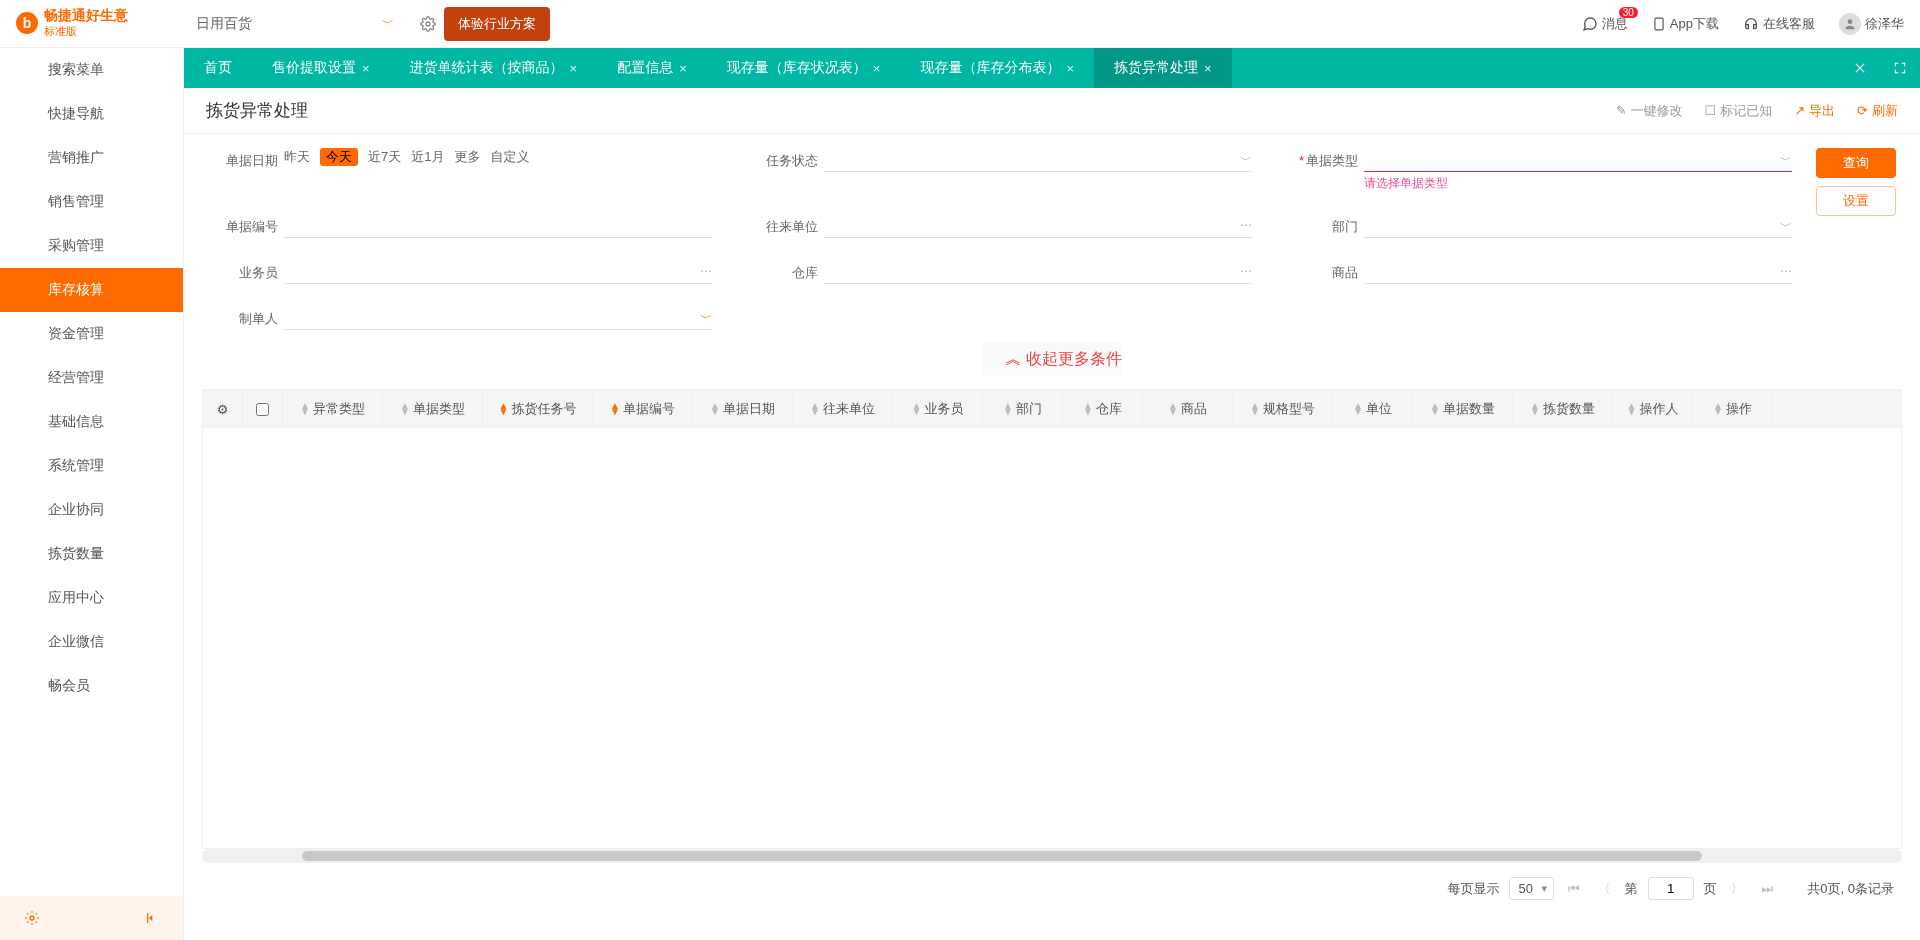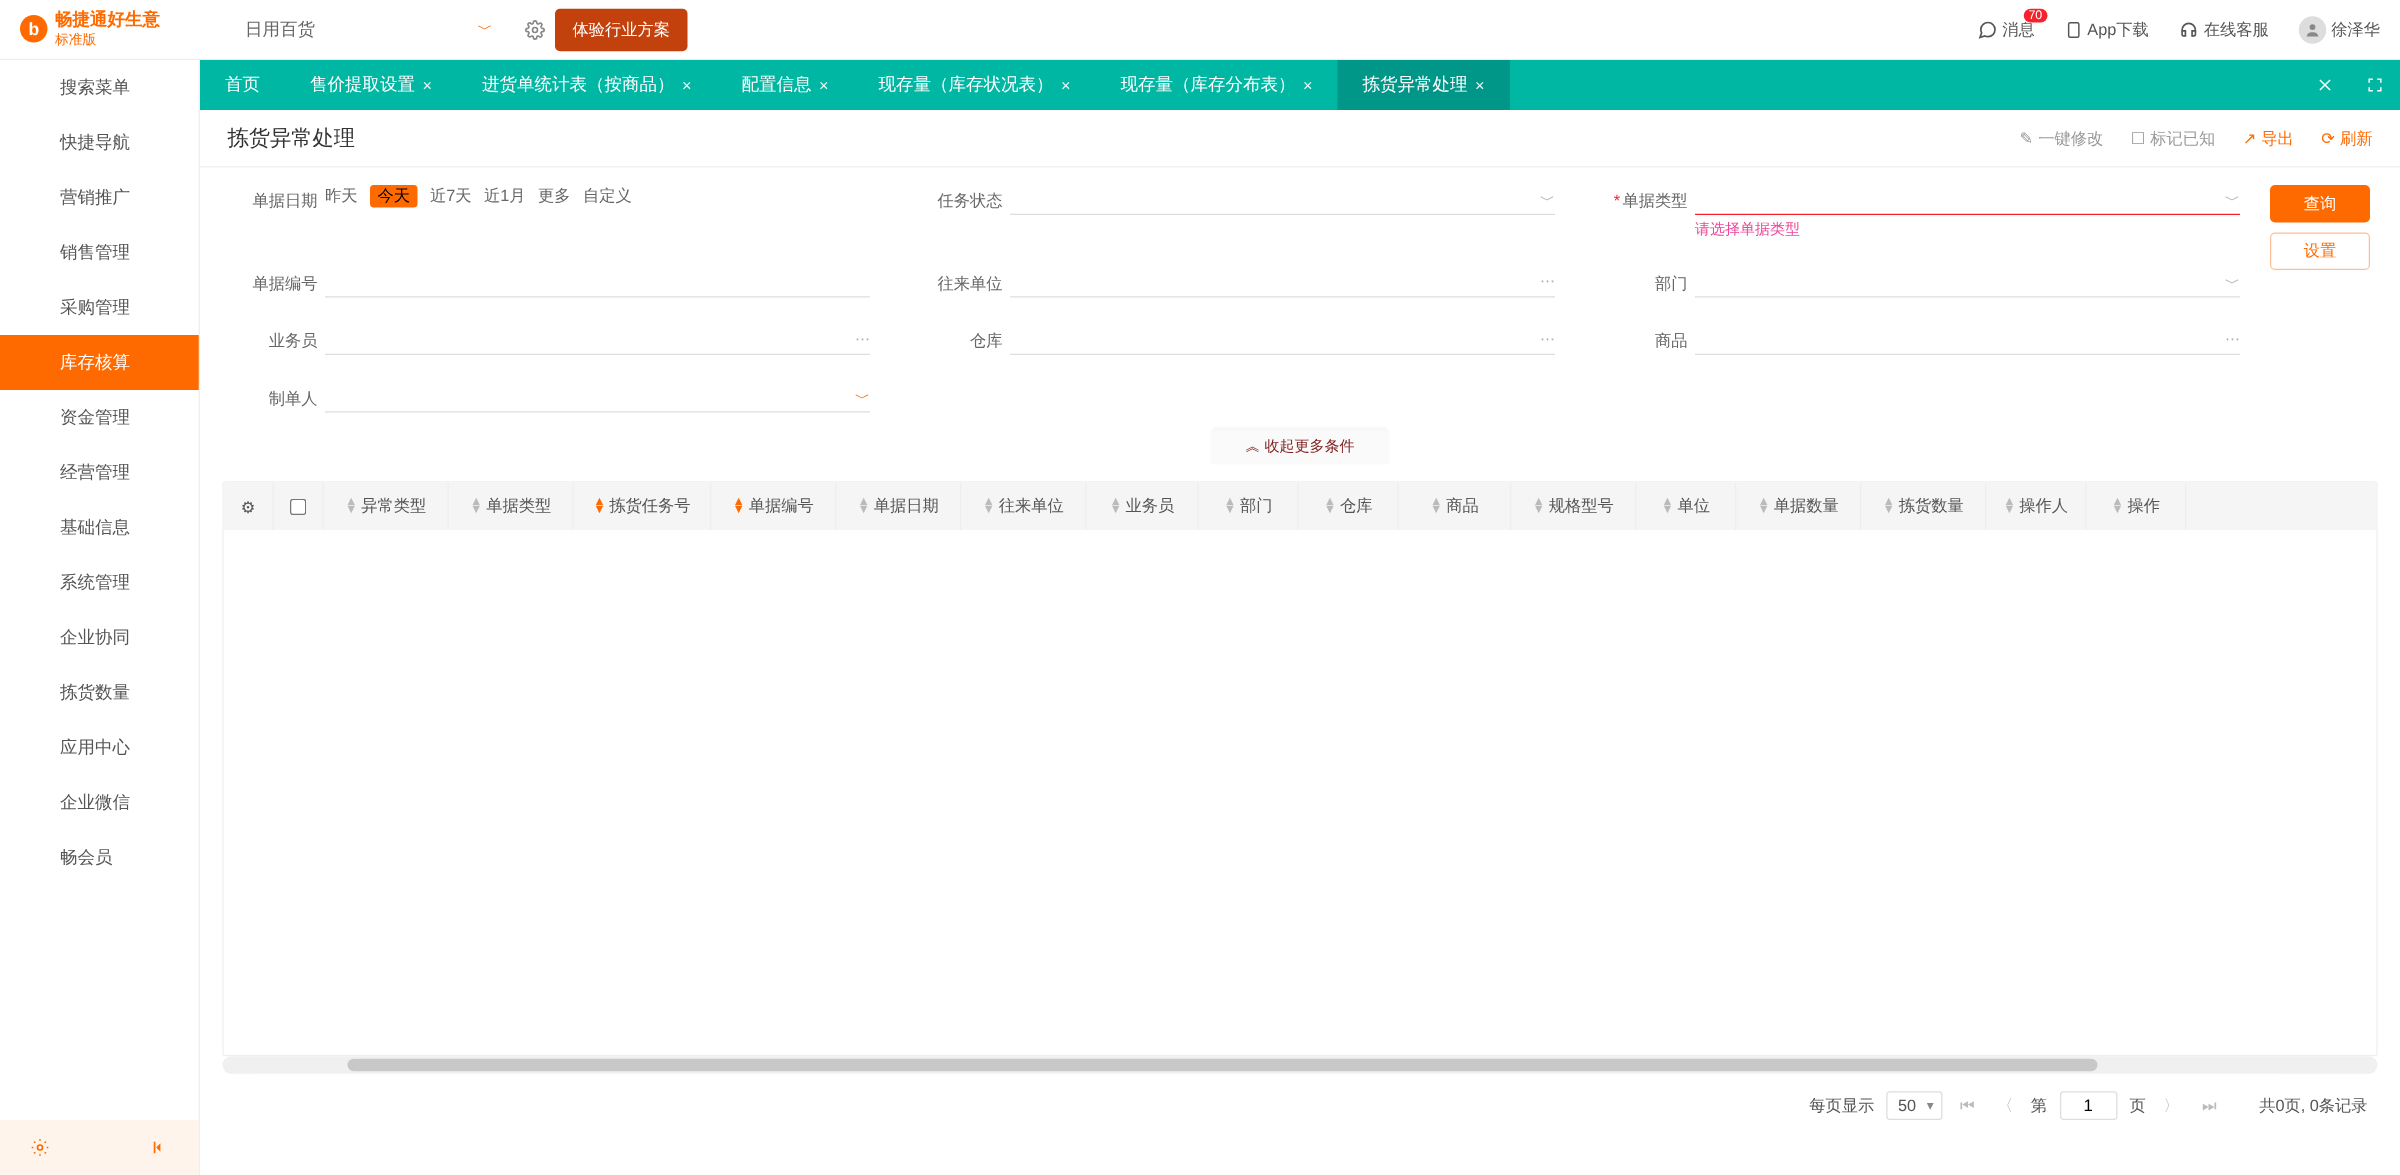--- a/index.html
+++ b/index.html
@@ -12,21 +12,21 @@
 .dd-region { display:flex; align-items:center; gap:8px; margin-left:30px; }
 .dd { color:#666; display:flex; align-items:center; gap:130px; cursor:pointer; }
 .chev { color:#ff6a00; font-size:12px; }
 .gear { color:#888; cursor:pointer; margin-left:18px; }
 .orange-btn { background:#c2410c; color:#fff; border:none; padding:8px 14px; border-radius:4px; cursor:pointer; font-size:13px; }
 .top-right { margin-left:auto; display:flex; align-items:center; gap:24px; color:#555; font-size:13px; }
 .tr-item { display:flex; align-items:center; gap:4px; cursor:pointer; position:relative; }
 .badge { position:absolute; top:-8px; right:-10px; background:#f5222d; color:#fff; border-radius:8px; font-size:10px; padding:0 4px; }
 .avatar { width:22px; height:22px; border-radius:50%; background:#ddd; display:inline-flex; align-items:center; justify-content:center; color:#888; font-size:12px; }
 .layout { display:flex; height:calc(940px - 48px); }
-.sidebar { width:160px; background:#fff; display:flex; flex-direction:column; border-right:1px solid #eee; }
+.sidebar { width:184px; background:#fff; display:flex; flex-direction:column; border-right:1px solid #eee; }
 .sb-item { height:44px; display:flex; align-items:center; gap:10px; padding:0 22px; color:#555; font-size:14px; cursor:pointer; }
 .sb-item.active { background:#ff6a00; color:#fff; }
 .sb-icon { width:16px; height:16px; display:inline-block; }
 .sb-footer { margin-top:auto; height:44px; background:#fff4eb; display:flex; align-items:center; justify-content:space-between; padding:0 24px; }
 .sb-footer span { color:#ff6a00; cursor:pointer; }
 .main { flex:1; display:flex; flex-direction:column; }
 .tabstrip { height:40px; background:#00b7a3; display:flex; align-items:stretch; color:#fff; }
 .tab { padding:0 20px; display:flex; align-items:center; gap:6px; font-size:14px; cursor:pointer; white-space:nowrap; }
 .tab.active { background:#009688; }
 .tab .x { font-size:13px; opacity:.9; }
@@ -49,21 +49,21 @@
 .range-text { color:#888; font-size:12px; margin-top:3px; }
 .f-input { width:100%; border:none; border-bottom:1px solid #ddd; padding:4px 18px 4px 2px; font-size:13px; background:transparent; outline:none; position:relative; }
 .f-wrap { position:relative; }
 .f-tail { position:absolute; right:0; top:4px; color:#aaa; font-size:12px; cursor:pointer; }
 .f-err .f-input { border-bottom:1px solid #f5222d; }
 .err-msg { color:#ec4899; font-size:12px; margin-top:3px; }
 .req { color:#f5222d; margin-right:2px; }
 .filters-right { width:80px; display:flex; flex-direction:column; gap:8px; align-items:stretch; }
 .btn-primary { background:#ff6a00; color:#fff; border:none; border-radius:4px; padding:6px 0; cursor:pointer; font-size:13px; }
 .btn-outline { background:#fff; color:#ff6a00; border:1px solid #ffbf96; border-radius:4px; padding:5px 0; cursor:pointer; font-size:13px; }
-.collapse-bar { text-align:center; font-size:12px; color:#7f1d1d; padding:5px 0; cursor:pointer; background:#fafafa; width:140px; margin:8px auto; border-radius:3px 3px 0 0; box-shadow:0 -1px 3px rgba(0,0,0,.05);}
+.collapse-bar { text-align:right; font-size:16px; color:#ef4444; padding:5px 0; cursor:pointer; background:#fafafa; width:140px; margin:8px auto; border-radius:3px 3px 0 0; box-shadow:0 -1px 3px rgba(0,0,0,.05);}
 .table-wrap { margin:6px 18px 0; border:1px solid #eee; border-radius:2px; }
 .table-head { display:flex; background:#f5f5f5; height:38px; align-items:center; font-size:13px; color:#555; }
 .th { border-right:1px solid #eee; height:100%; display:flex; align-items:center; justify-content:center; gap:3px; padding:0 6px; white-space:nowrap; }
 .sort { color:#bbb; font-size:10px; line-height:.6; display:flex; flex-direction:column; }
 .sort.o { color:#ff6a00; }
 .table-body { height:420px; background:#fff; }
 .hscroll { height:14px; margin:0 18px; background:#f0f0f0; position:relative; border-radius:7px; }
 .hthumb { position:absolute; left:100px; width:1400px; top:2px; height:10px; background:#c8c8c8; border-radius:5px; }
 .pag { display:flex; align-items:center; gap:10px; padding:14px 26px; color:#555; font-size:13px; justify-content:flex-end; }
 .pag .sel { border:1px solid #ddd; padding:3px 20px 3px 8px; border-radius:3px; position:relative; cursor:pointer;}
@@ -97,21 +97,21 @@
     <button class="orange-btn">体验行业方案</button>
   </div>
   <div class="top-right">
     <div class="tr-item">
       <span>
         <svg width="16" height="16" viewBox="0 0 24 24" fill="none" stroke="currentColor" stroke-width="2">
             <path d="M21 11.5a8.38 8.38 0 0 1-8.5 8.5 8.5 8.5 0 0 1-3.9-.95L3 21l1.95-5.6A8.38 8.38 0 0 1 4 11.5 8.5 8.5 0 0 1 12.5 3 8.38 8.38 0 0 1 21 11.5z"></path>
           </svg>
       </span>
       <span>消息</span>
-      <span class="badge">70</span>
+      <span class="badge">30</span>
     </div>
     <div class="tr-item">
       <span>
         <svg width="14" height="16" viewBox="0 0 24 24" fill="none" stroke="currentColor" stroke-width="2">
             <rect x="5" y="2" width="14" height="20" rx="2"></rect>
             <line x1="12" y1="18" x2="12" y2="18"></line>
           </svg>
       </span>
       <span>App下载</span>
     </div>

